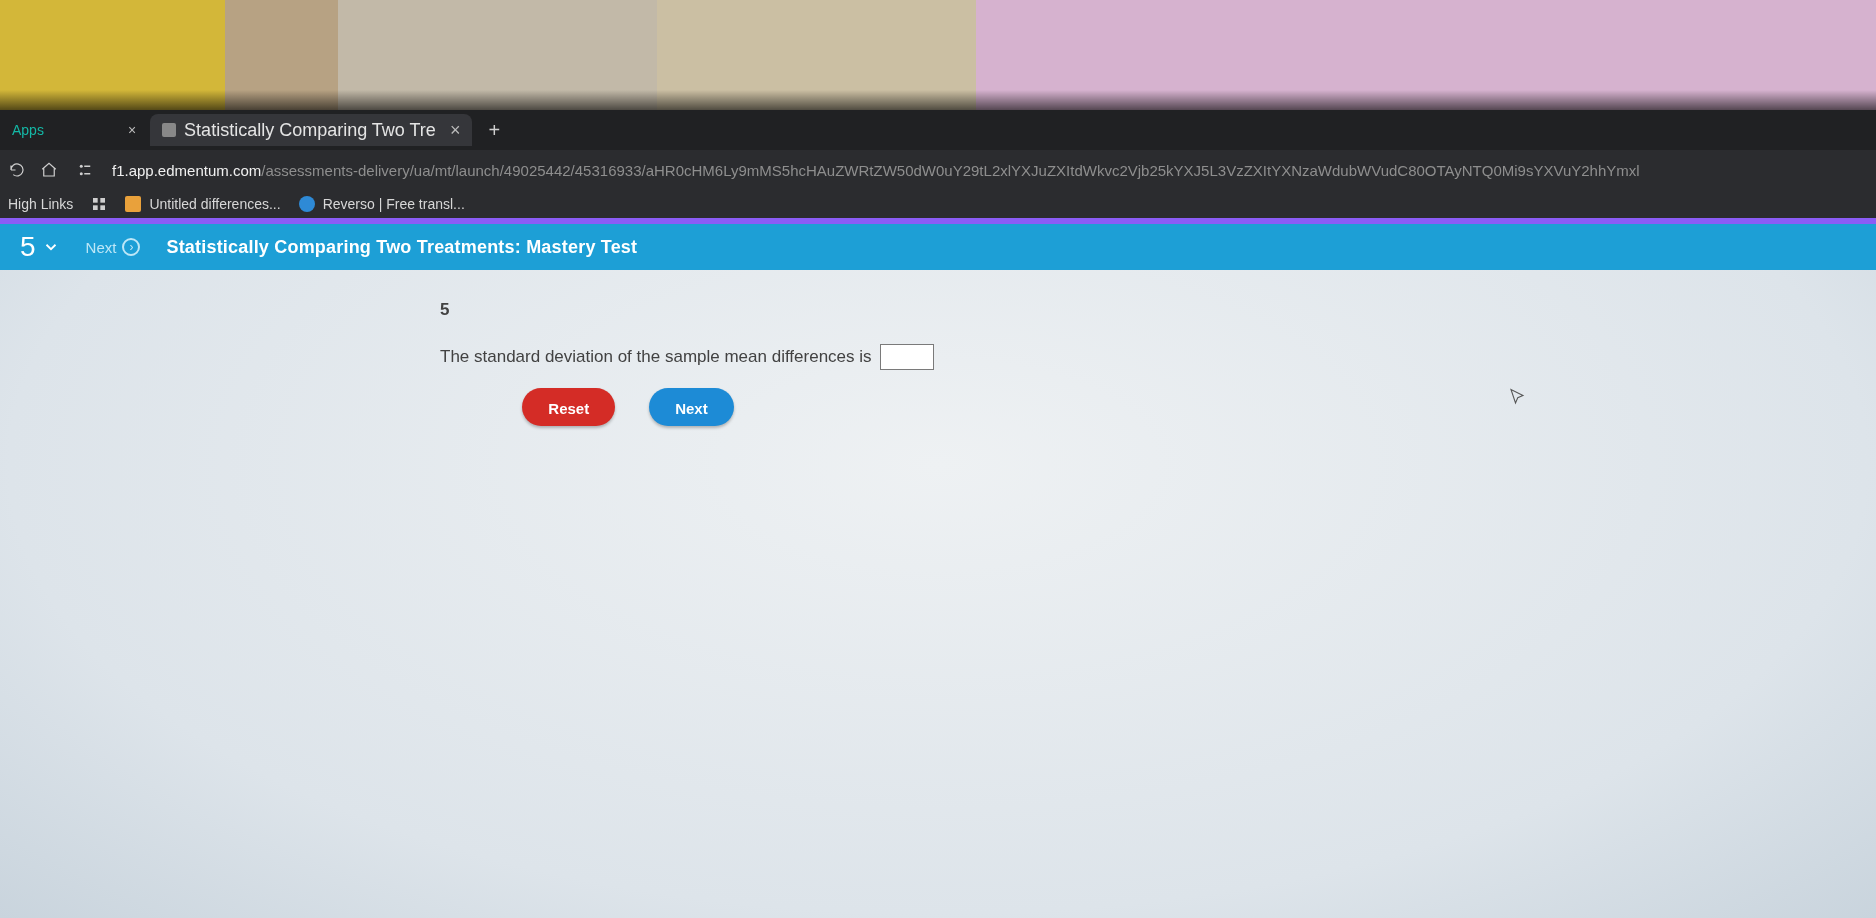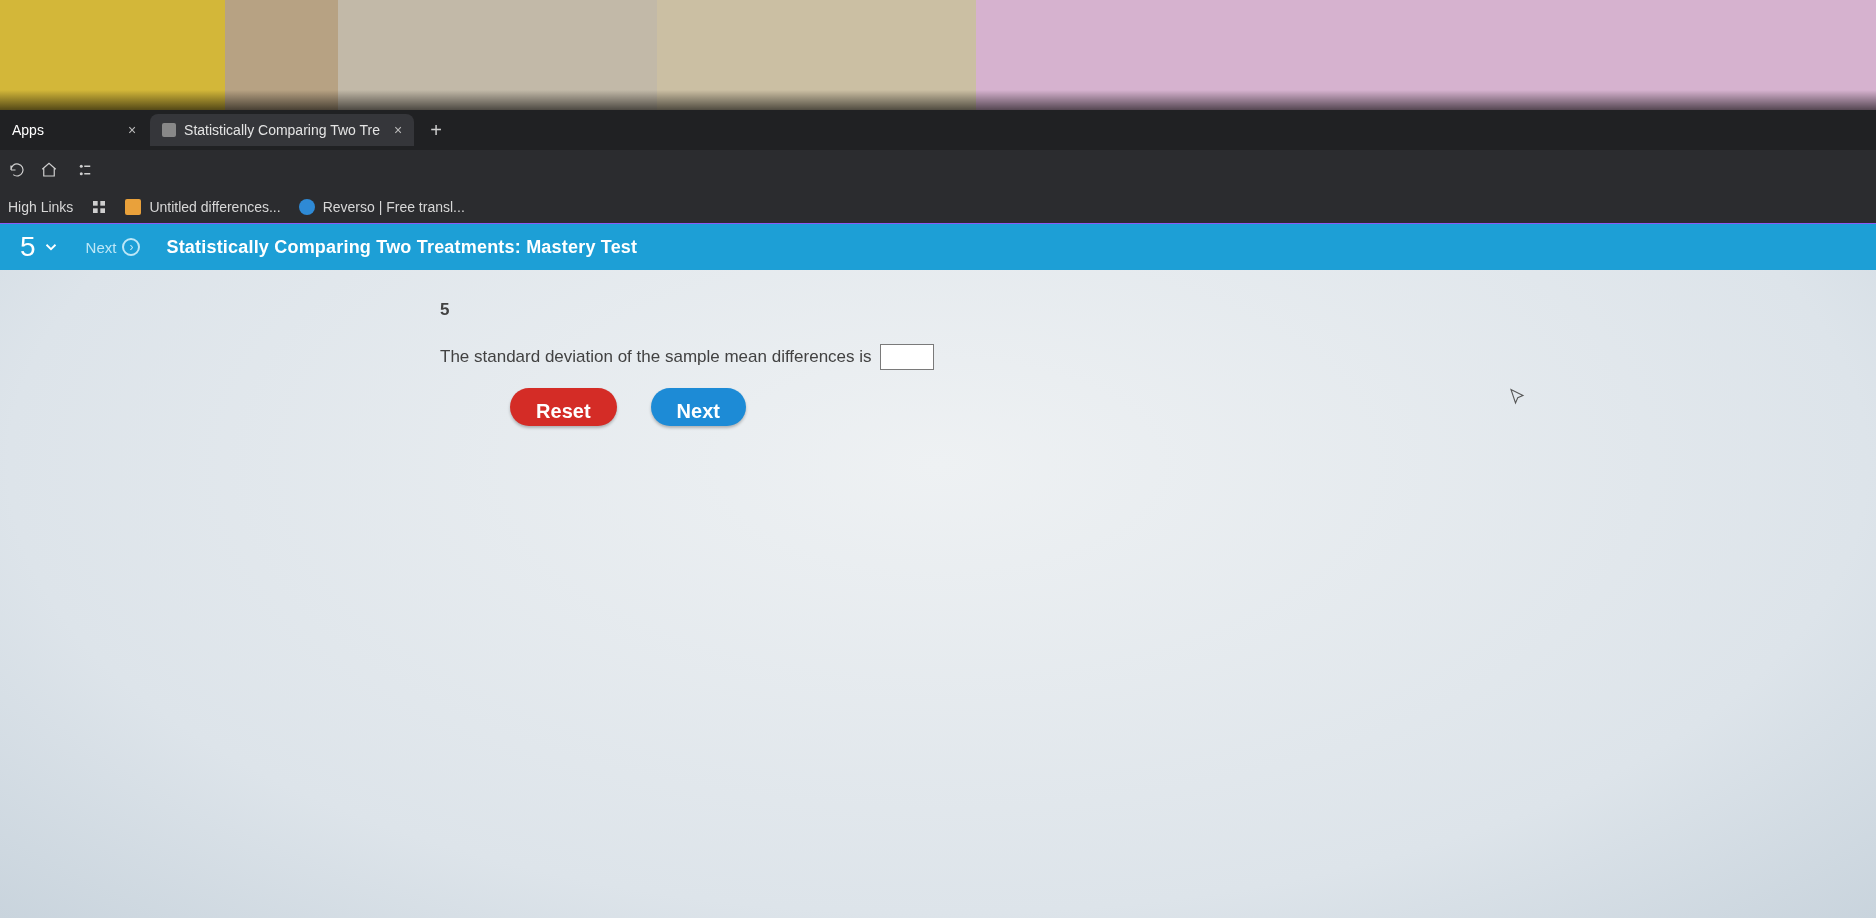--- a/index.html
+++ b/index.html
@@ -24,45 +24,45 @@
   .photo-bg::after {
     content:"";
     position:absolute; left:0; right:0; bottom:0; height:20px;
     background: linear-gradient(to bottom, rgba(0,0,0,0), rgba(0,0,0,.6));
   }
   .tab-strip {
     display:flex; align-items:center; height:40px;
     background:#202123; color:#d0d0d0; font-size:14px;
     padding-left:4px;
   }
-  .tab-apps { padding:0 70px 0 8px; color:#ffffff; }
+  .tab-apps { padding:0 70px 0 8px; color:#14b8a6; }
   .close-x { color:#bcbcbc; padding:0 14px; cursor:pointer; }
   .tab-active {
     display:flex; align-items:center; gap:8px; height:32px;
     background:#35363a; border-radius:8px 8px 0 0; padding:0 12px;
-    color:#e4e4e4; font-size:14px;
+    color:#e4e4e4; font-size:18px;
   }
   .tab-favicon { width:14px; height:14px; background:#888; border-radius:2px; }
   .tab-close { color:#bbb; padding-left:6px; cursor:pointer;}
   .tab-new { color:#cfcfcf; font-size:20px; padding:0 16px; cursor:pointer;}
   .url-strip {
     display:flex; align-items:center; height:40px;
     background:#2b2c2f; color:#cfcfcf; font-size:15px;
     padding:0 8px; gap:14px;
   }
   .url-icon { width:18px; height:18px; display:flex; align-items:center; justify-content:center; color:#cfcfcf; cursor:pointer;}
   .url-icon svg { width:18px; height:18px; stroke:#cfcfcf; fill:none; stroke-width:1.6;}
   .site-chip { font-size:13px; height:20px; display:flex; align-items:center; padding:0 4px;}
   .url-text { white-space:nowrap; overflow:hidden; color:#e2e2e2;}
   .url-host { color:#f0f0f0; }
   .url-path { color:#8e8e8e; }
   .bookmark-strip {
     display:flex; align-items:center; height:34px;
     background:#2b2c2f; color:#d7d7d7; font-size:14px;
-    padding:0 8px; gap:18px; border-bottom:1px solid #8b5cf6;
+    padding:0 8px; gap:18px; border-bottom:6px solid #8b5cf6;
   }
   .bk-item { display:flex; align-items:center; gap:8px; cursor:pointer;}
   .bk-grid svg { width:16px; height:16px;}
   .bk-fav { width:16px; height:16px; background:#e9a13b; border-radius:2px;}
   .bk-fav.blue { background:#2e8ad6; border-radius:50%;}
   .app-header {
     height:46px; background:#1d9fd6;
     display:flex; align-items:center; color:#fff;
     padding:0 20px; gap:26px;
   }
@@ -84,21 +84,21 @@
   .q-instr { font-size:17px; color:#424242; margin-bottom:24px;}
   .q-body { font-size:17px; color:#424242; line-height:1.9; margin-bottom:30px;}
   .q-answer-row { font-size:17px; color:#424242; display:flex; align-items:center; flex-wrap:wrap; gap:8px; margin-bottom:18px;}
   .answer-box {
     width:54px; height:26px; border:1px solid #7a7a7a; background:#fff;
     font-size:15px; text-align:center;
   }
   .btn-row { display:flex; justify-content:center; gap:34px; padding-left:0; margin-left:-440px; padding-right: 560px;}
   .btn {
     border:none; border-radius:22px; height:38px; padding:12px 26px;
-    font-size:20px; font-weight:700; color:#fff; cursor:pointer;
+    font-size:15px; font-weight:700; color:#fff; cursor:pointer;
     box-shadow:0 2px 3px rgba(0,0,0,.25);
   }
   .btn-reset { background:#d42c26; }
   .btn-next  { background:#1d8bd6; }
   .cursor-ptr { position:relative; }
   .cursor-ptr svg{ position:absolute; left:calc(50% + 600px); top:0; width:18px; height:18px;}
 </style>
 </head>
 <body>
 
@@ -126,20 +126,23 @@
         <path d="M3 11l9-8 9 8M5 10v10h14V10"></path>
       </svg>
   </span>
   <span class="site-chip">
     <svg viewBox="0 0 24 24" width="18" height="18">
         <circle cx="7" cy="7" r="2" fill="#cfcfcf"></circle>
         <circle cx="7" cy="17" r="2" fill="#cfcfcf"></circle>
         <path d="M11 7h8M11 17h8" stroke="#cfcfcf" stroke-width="2"></path>
       </svg>
   </span>
+  <div class="url-text">
+    <span class="url-host">f1.app.edmentum.com</span><span class="url-path">/assessments-delivery/ua/mt/launch/49025442/45316933/aHR0cHM6Ly9mMS5hcHAuZWRtZW50dW0uY29tL2xlYXJuZXItdWkvc2Vjb25kYXJ5L3VzZXItYXNzaWdubWVudC80OTAyNTQ0Mi9sYXVuY2hhYmxl</span>
+  </div>
 </div>
 
 <div class="bookmark-strip">
   <span class="bk-item">High Links</span>
   <span class="bk-item bk-grid">
     <svg viewBox="0 0 24 24">
         <rect x="3" y="3" width="7" height="7" fill="#cfcfcf"></rect>
         <rect x="14" y="3" width="7" height="7" fill="#cfcfcf"></rect>
         <rect x="3" y="14" width="7" height="7" fill="#cfcfcf"></rect>
         <rect x="14" y="14" width="7" height="7" fill="#cfcfcf"></rect>

